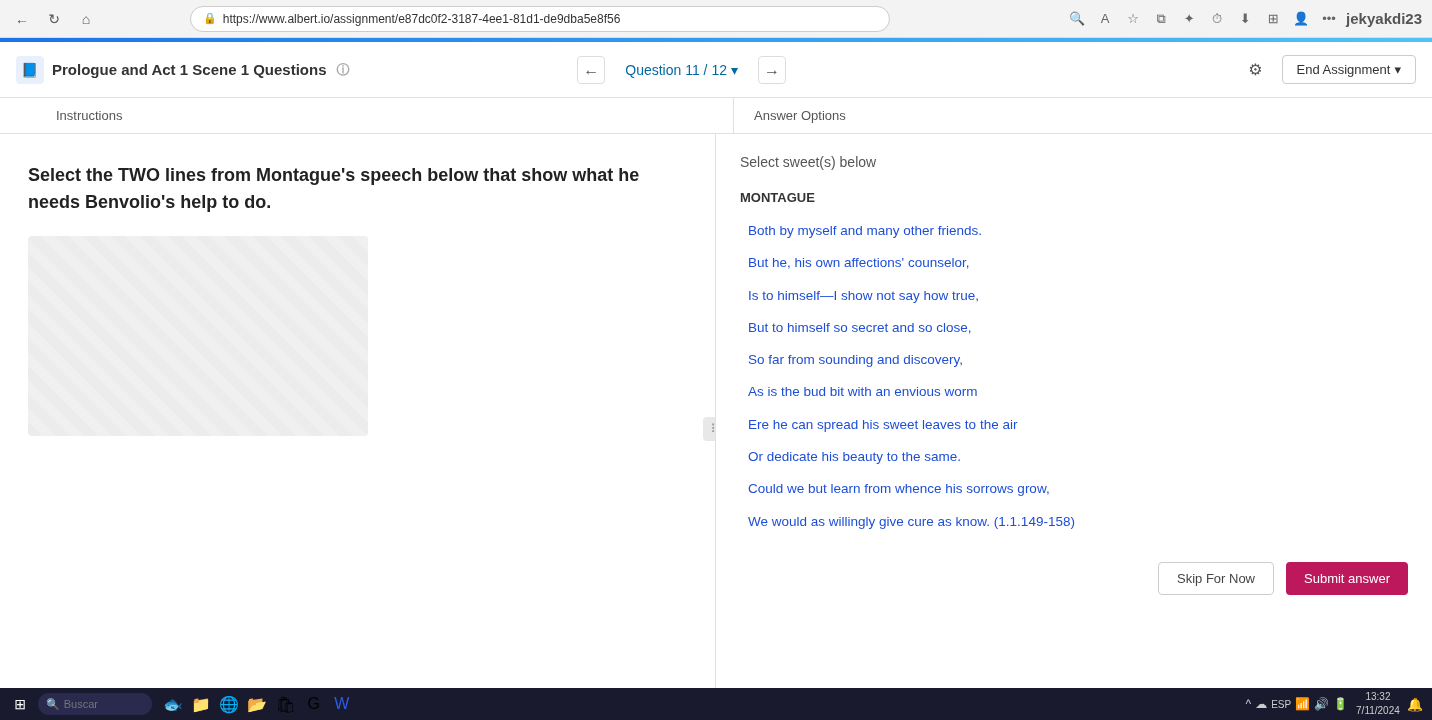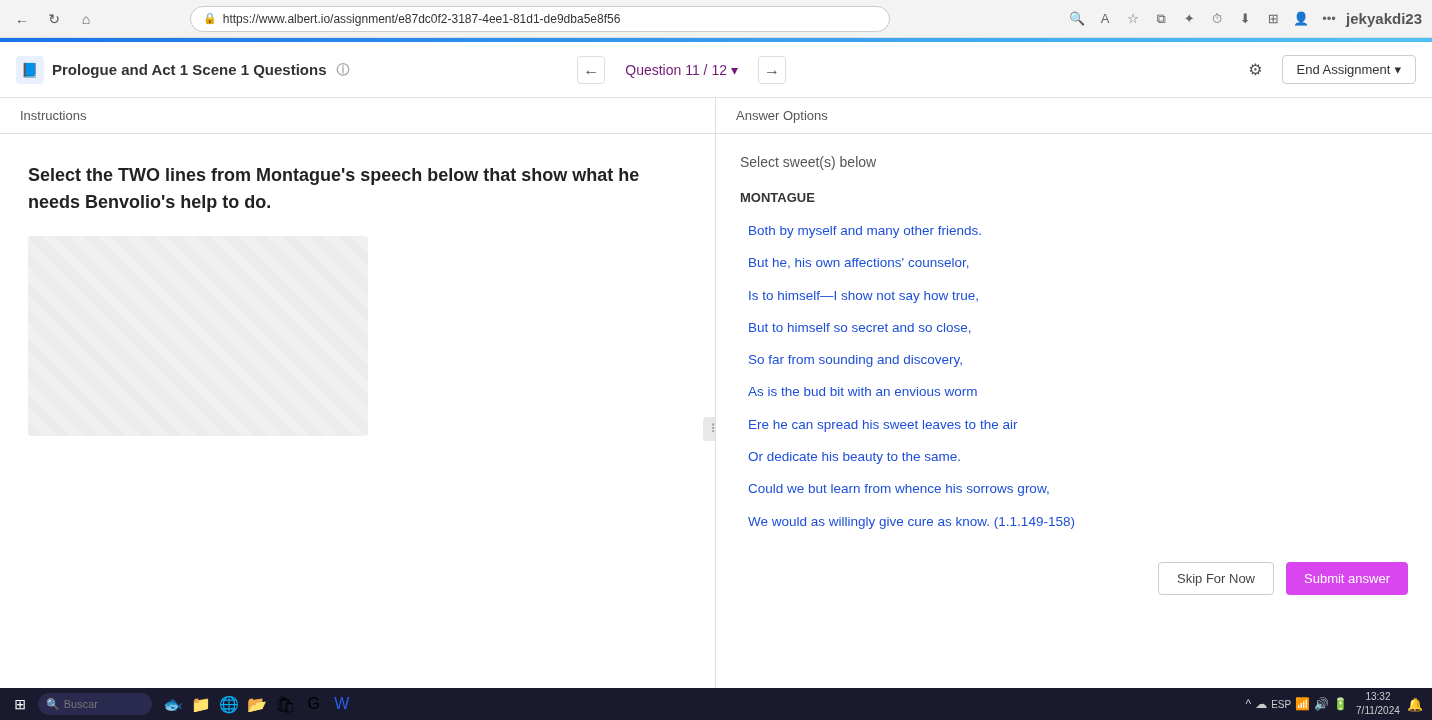--- a/index.html
+++ b/index.html
@@ -77,21 +77,21 @@
       margin: 0 auto;
     }
     .nav-arrow {
       width: 28px; height: 28px;
       display: flex; align-items: center; justify-content: center;
       border-radius: 4px; cursor: pointer; color: #555; font-size: 16px;
       border: 1px solid #ddd;
     }
     .question-indicator {
       display: flex; align-items: center; gap: 4px;
-      font-size: 14px; color: #701a75; cursor: pointer;
+      font-size: 14px; color: #0369a1; cursor: pointer;
       padding: 4px 8px; border-radius: 4px;
     }
     .header-right {
       display: flex; align-items: center; gap: 12px; margin-left: auto;
     }
     .settings-btn {
       width: 28px; height: 28px;
       display: flex; align-items: center; justify-content: center;
       cursor: pointer; color: #555; font-size: 16px;
     }
@@ -111,20 +111,21 @@
     .main-content {
       display: flex;
       height: calc(720px - 38px - 4px - 56px - 32px);
     }
 
     
     .sub-header {
       display: flex;
       border-bottom: 1px solid #e0e0e0;
       height: 36px;
+      padding-left: 36px;
     }
     .sub-header-left {
       width: 50%;
       display: flex; align-items: center;
       padding: 0 20px;
       font-size: 13px; color: #555;
       border-right: 1px solid #e0e0e0;
     }
     .sub-header-right {
       flex: 1;
@@ -234,21 +235,21 @@
       border-radius: 4px;
       background: #fff;
       cursor: pointer;
       color: #444;
     }
     .submit-btn {
       padding: 8px 18px;
       font-size: 13px;
       border: none;
       border-radius: 4px;
-      background: #d946ef;
+      background: #be185d;
       color: #fff;
       cursor: pointer;
       font-weight: 500;
     }
 
     
     .right-panel::-webkit-scrollbar { width: 8px; }
     .right-panel::-webkit-scrollbar-track { background: #f5f5f5; }
     .right-panel::-webkit-scrollbar-thumb { background: #ccc; border-radius: 4px; }
 

